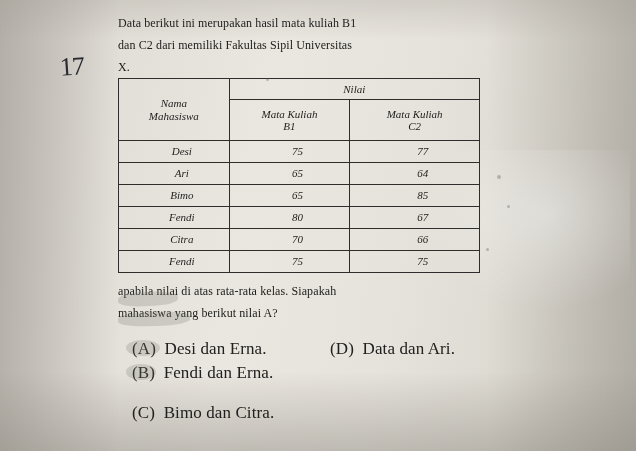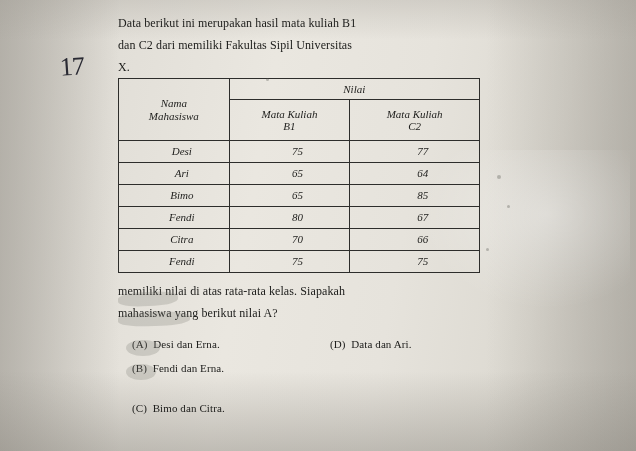--- a/index.html
+++ b/index.html
@@ -106,21 +106,21 @@
   tr.data-row td { height: 19px; padding-left: 20px; }
   th.nilai-head { height: 18px; }
   th.sub-head { height: 38px; vertical-align: middle; }
   th.name-head { vertical-align: middle; }
 
   
   .q-1 { left: 118px; top: 262px; }
   .q-2 { left: 118px; top: 284px; }
   .q-3 { left: 118px; top: 306px; }
 
-  .opt { position: absolute; font-size: 11px; }
+  .opt { position: absolute; font-size: 17px; }
   .optA { left: 132px; top: 338px; }
   .optB { left: 132px; top: 362px; }
   .optC { left: 132px; top: 402px; }
   .optD { left: 330px; top: 338px; }
   .optE { left: 330px; top: 362px; }
 
   .next-line { left: 140px; top: 425px; }
 
   
   .scribble {
@@ -196,21 +196,21 @@
         </tr>
         <tr class="data-row">
           <td class="name-cell">Fendi</td>
           <td>75</td>
           <td>75</td>
         </tr>
       </tbody>
     </table>
   </div>
 
-  <div class="txt q-2">memiliki nilai di atas rata-rata kelas. Siapakah</div>
+  <div class="txt q-2">apabila nilai di atas rata-rata kelas. Siapakah</div>
   <div class="txt q-3">mahasiswa yang berikut nilai A?</div>
 
   <div class="txt opt optA">(A)  Desi dan Erna.</div>
   <div class="txt opt optB">(B)  Fendi dan Erna.</div>
   <div class="txt opt optC">(C)  Bimo dan Citra.</div>
   <div class="txt opt optD">(D)  Data dan Ari.</div>
 
 
   <div class="scribble sc1"></div>
   <div class="scribble sc2"></div>

